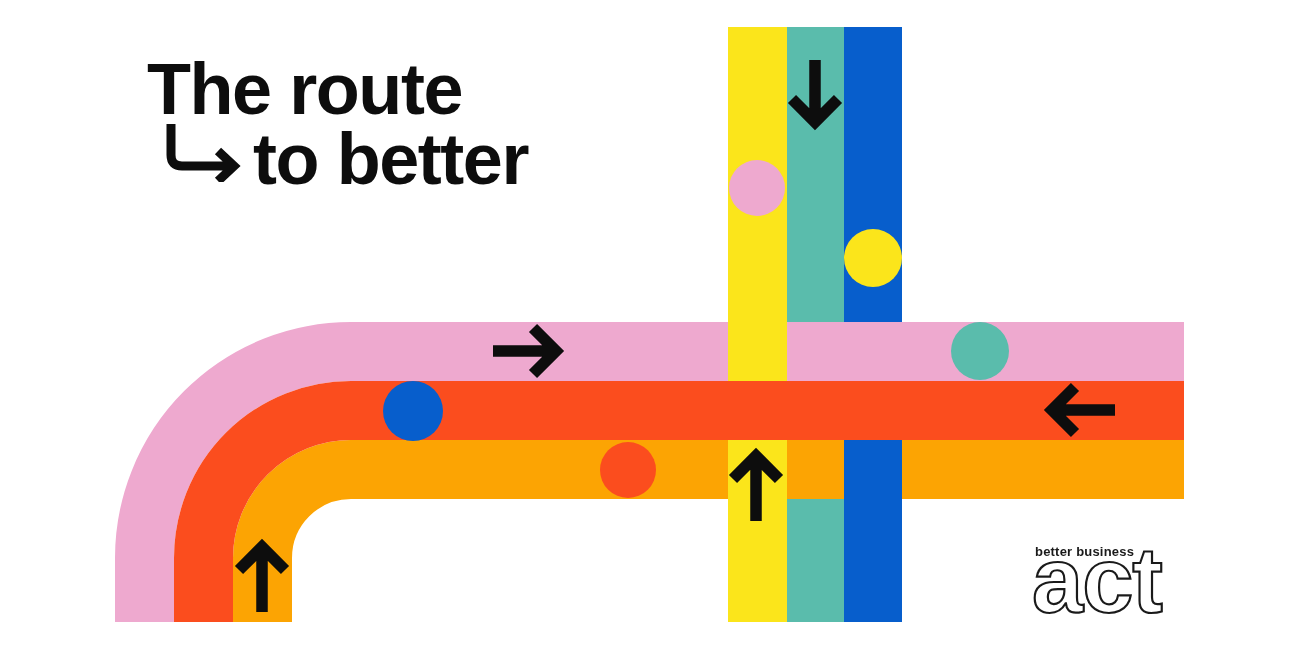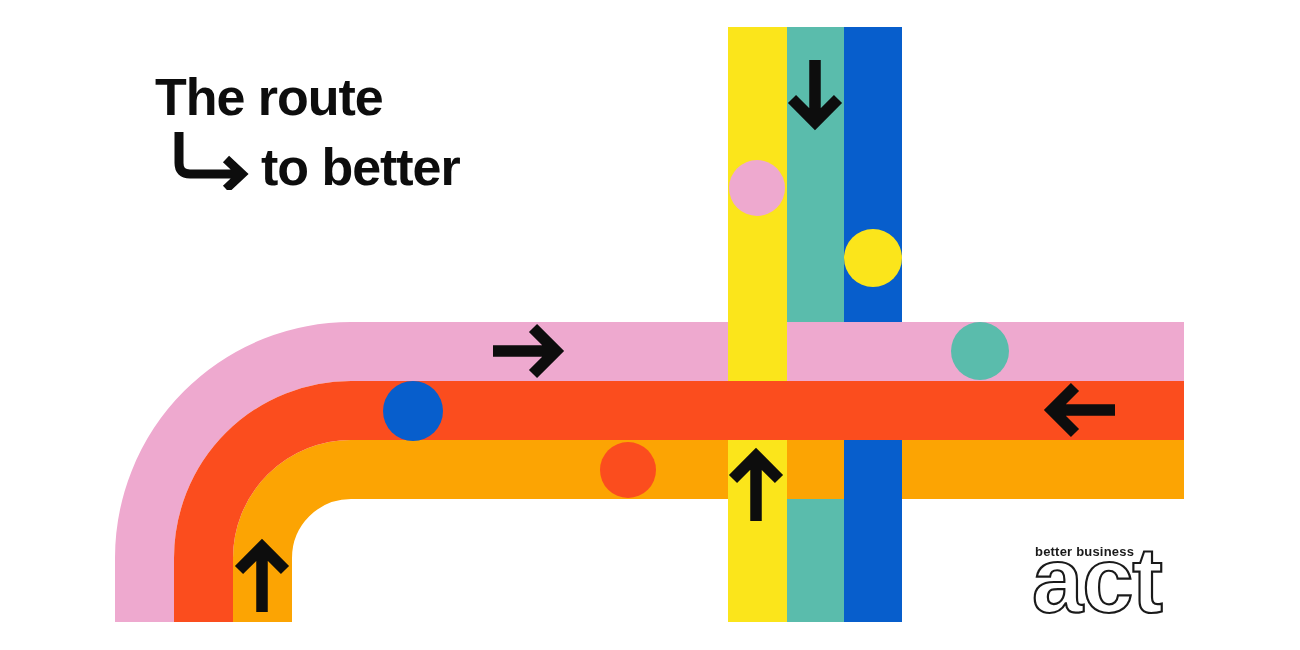--- a/index.html
+++ b/index.html
@@ -16,23 +16,23 @@
     inset: 0;
     width: 1300px;
     height: 650px;
     display: block;
   }
   
   .headline {
     position: absolute;
     left: 147px;
     top: 54px;
-    margin: 8px;
+    margin: 0;
     font-weight: 700;
-    font-size: 52px;
+    font-size: 72px;
     line-height: 70px;
     letter-spacing: -0.02em;
     color: #0d0d0d;
   }
   .h-line { display: block; white-space: nowrap; }
   .h-line2 { display: flex; }
   .turn-arrow {
     width: 78px;
     height: 58px;
     margin-left: 18px;

